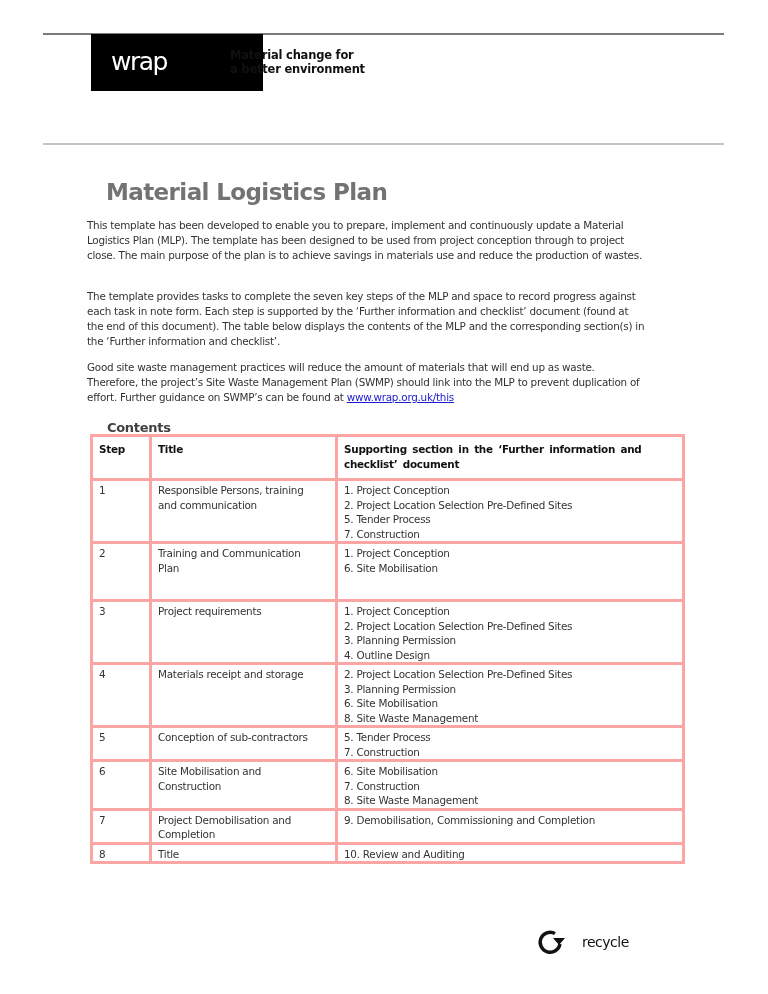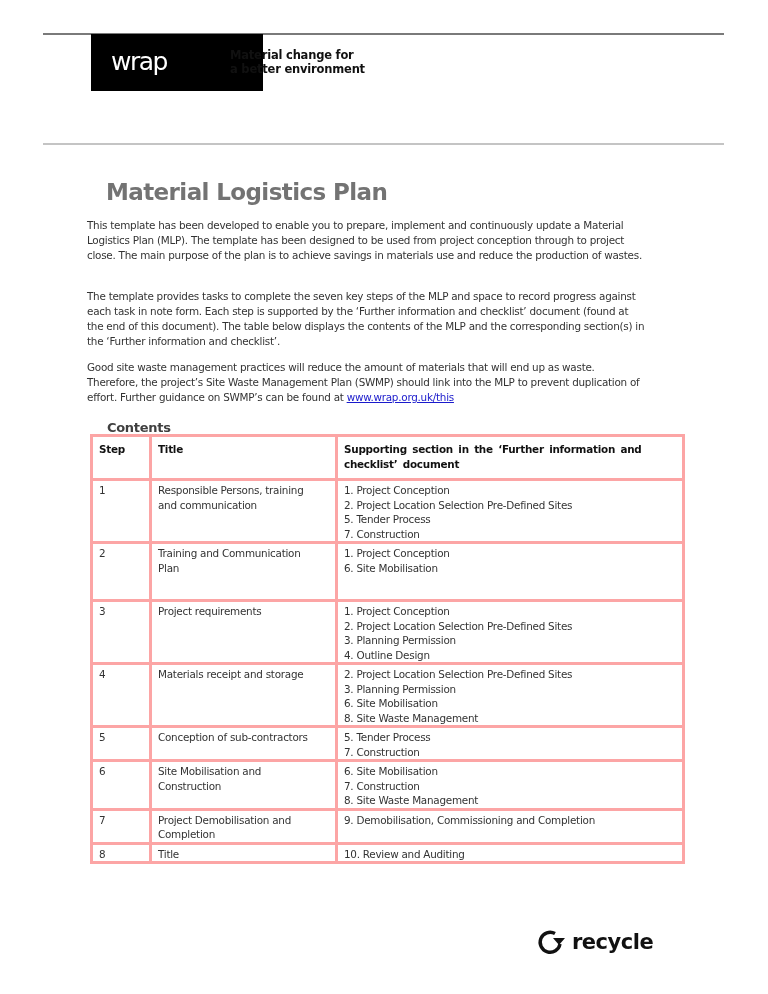--- a/index.html
+++ b/index.html
@@ -33,21 +33,21 @@
     table.contents td, table.contents th { border: 3px solid #fca5a5; vertical-align: top; padding: 2px 20px 0 6px;
                      line-height: 14.5px; text-align: left; }
     table.contents th { font-weight: bold; color: #111; padding-top: 5px; }
     .c-step { width: 30px; }
     .c-title { width: 157px; }
     .c-sec { width: 318px; }
     th.c-sec { text-align: justify; text-align-last: left; word-spacing: 2px; }
     .sec-line { display: block; }
 
     .recycle { position: absolute; left: 536px; top: 927px; height: 30px; display: flex; align-items: center; }
-    .recycle-text { font-weight: bold; font-size: 21px; color: #111; letter-spacing: -0.5px; margin-left: 6px; }
+    .recycle-text { font-weight: normal; font-size: 14px; color: #111; letter-spacing: -0.5px; margin-left: 16px; }
   </style>
 </head>
 <body>
 
 <div class="rule rule-top"></div>
 
 <div class="logo-box">
   <svg class="logo-svg" width="86" height="32" viewBox="0 0 86 32">
     <text x="0" y="22" fill="#ffffff" font-family="DejaVu Sans, sans-serif" font-size="25" letter-spacing="-1.5">wrap</text>
   </svg>

